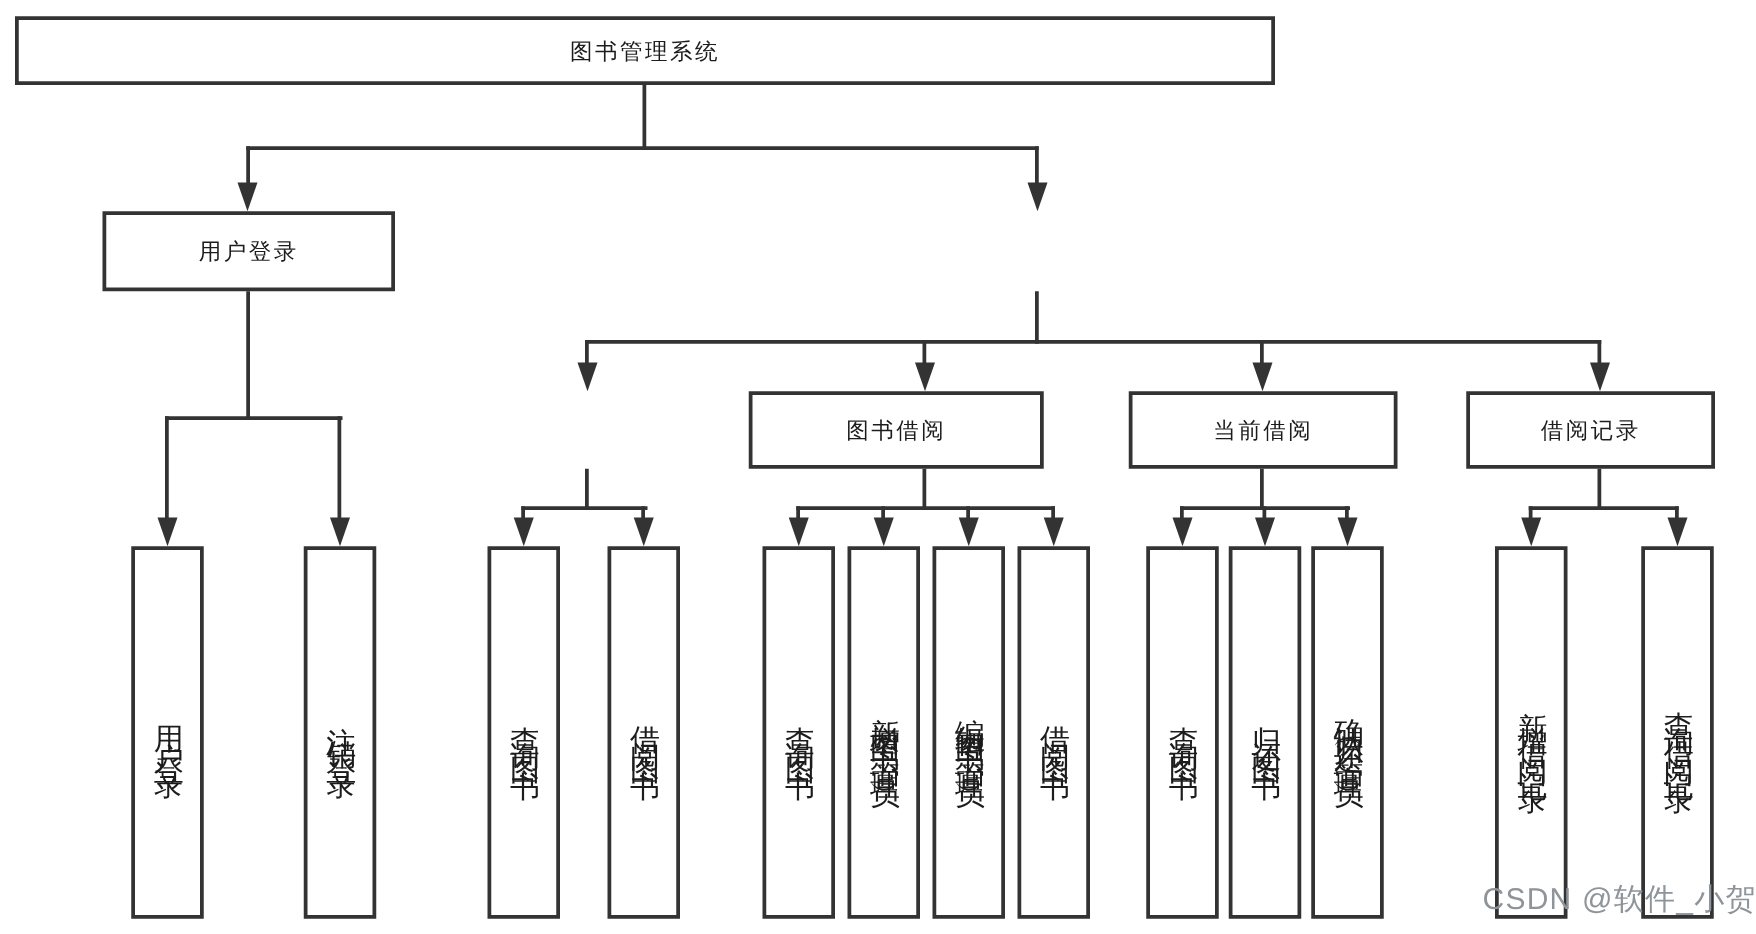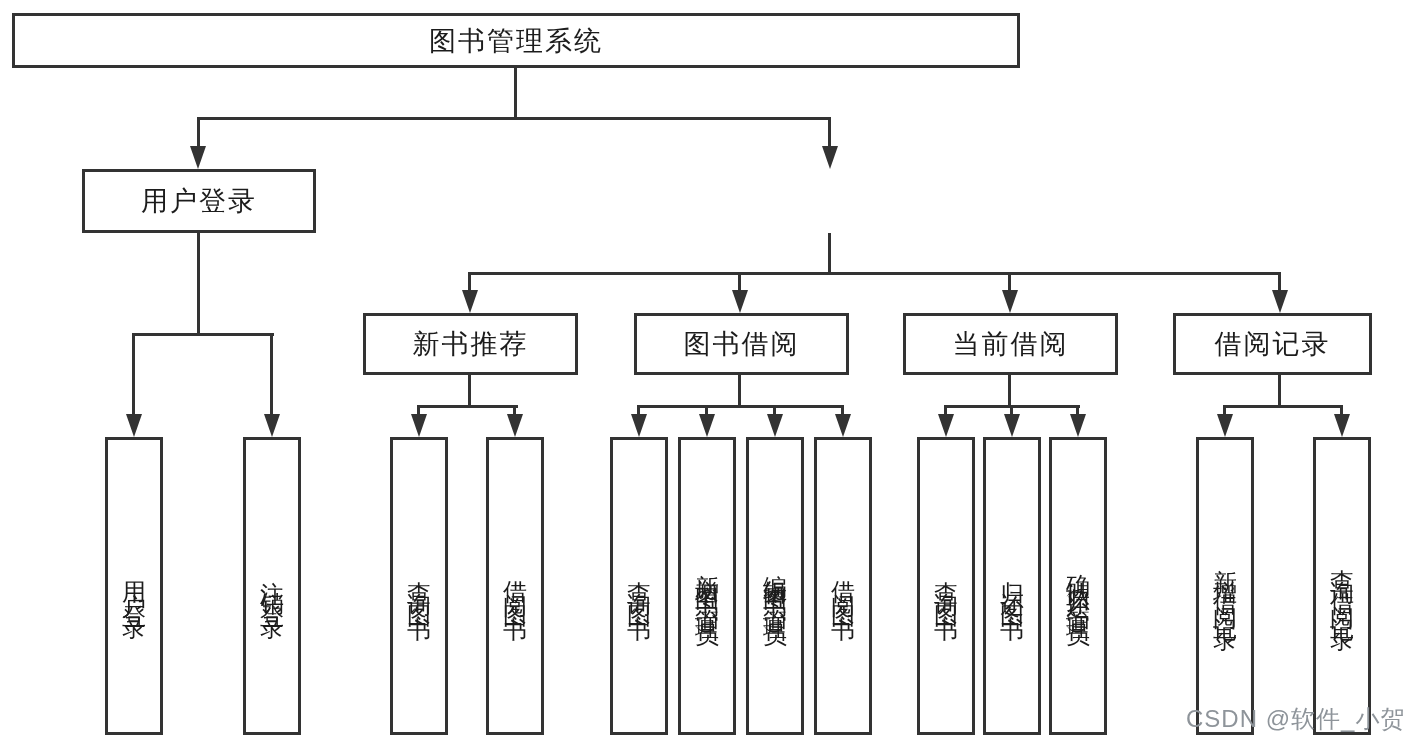--- a/index.html
+++ b/index.html
@@ -4,21 +4,21 @@
 <style>
   html,body { margin:0; padding:0; background:#ffffff; }
   .canvas {
     position:relative; width:1405px; height:747px; background:#ffffff;
     font-family:"Liberation Sans", sans-serif; overflow:hidden;
   }
   .box {
     position:absolute; box-sizing:border-box; border:3px solid #333333; background:#ffffff;
     display:flex; align-items:center; justify-content:center; color:#1c1c1c;
   }
-  .hlabel { font-size:27px; letter-spacing:2px; white-space:nowrap; }
+  .hlabel { font-size:18px; letter-spacing:2px; white-space:nowrap; }
   .vlabel {
     writing-mode:vertical-rl; text-orientation:mixed;
     font-size:24px; letter-spacing:12px; line-height:1; white-space:nowrap;
   }
   .vlabel.long { letter-spacing:7px; }
   .line { position:absolute; background:#333333; }
   .arrow {
     position:absolute; width:0; height:0;
     border-left:8px solid transparent; border-right:8px solid transparent;
     border-top:23px solid #333333;
@@ -59,24 +59,21 @@
   <div class="line" style="left:468px;top:272px;width:813px;height:3px"></div>
   <div class="line" style="left:468px;top:272px;width:3px;height:25px"></div>
   <div class="arrow" style="left:462px;top:290px"></div>
   <div class="line" style="left:738px;top:272px;width:3px;height:25px"></div>
   <div class="arrow" style="left:732px;top:290px"></div>
   <div class="line" style="left:1008px;top:272px;width:3px;height:25px"></div>
   <div class="arrow" style="left:1002px;top:290px"></div>
   <div class="line" style="left:1278px;top:272px;width:3px;height:25px"></div>
   <div class="arrow" style="left:1272px;top:290px"></div>
 
-  <div class="box" style="left:363px;top:313px;width:215px;height:62px">
-    <span class="hlabel">新书推荐</span>
-  </div>
-  <div class="box" style="left:634px;top:313px;width:215px;height:62px">
+  <div class="box" style="left:599px;top:313px;width:236px;height:62px">
     <span class="hlabel">图书借阅</span>
   </div>
   <div class="box" style="left:903px;top:313px;width:215px;height:62px">
     <span class="hlabel">当前借阅</span>
   </div>
   <div class="box" style="left:1173px;top:313px;width:199px;height:62px">
     <span class="hlabel">借阅记录</span>
   </div>
 
   <div class="line" style="left:468px;top:375px;width:3px;height:33px"></div>

